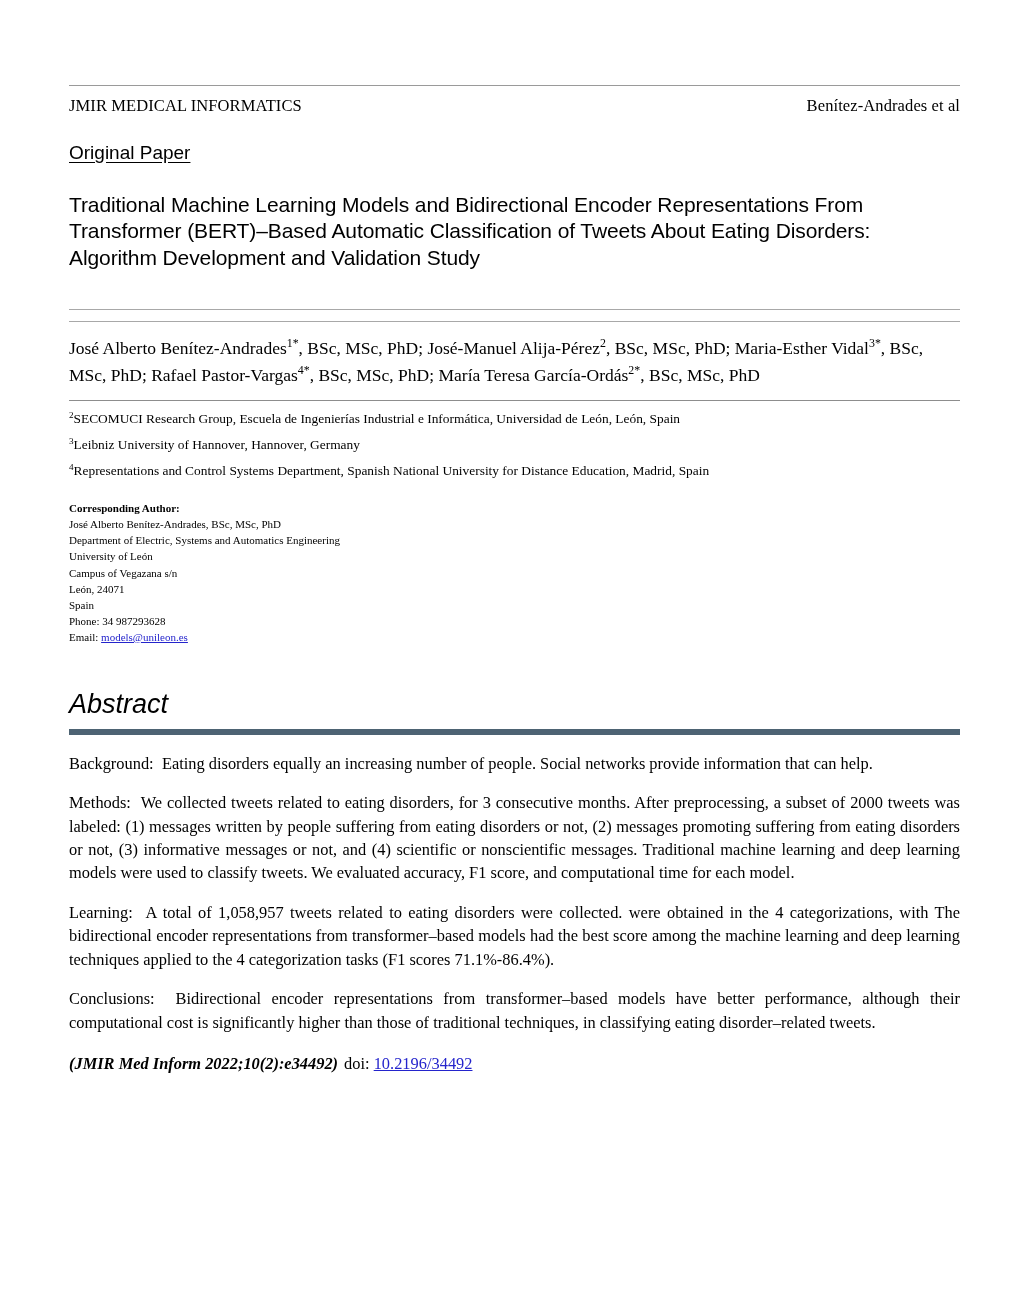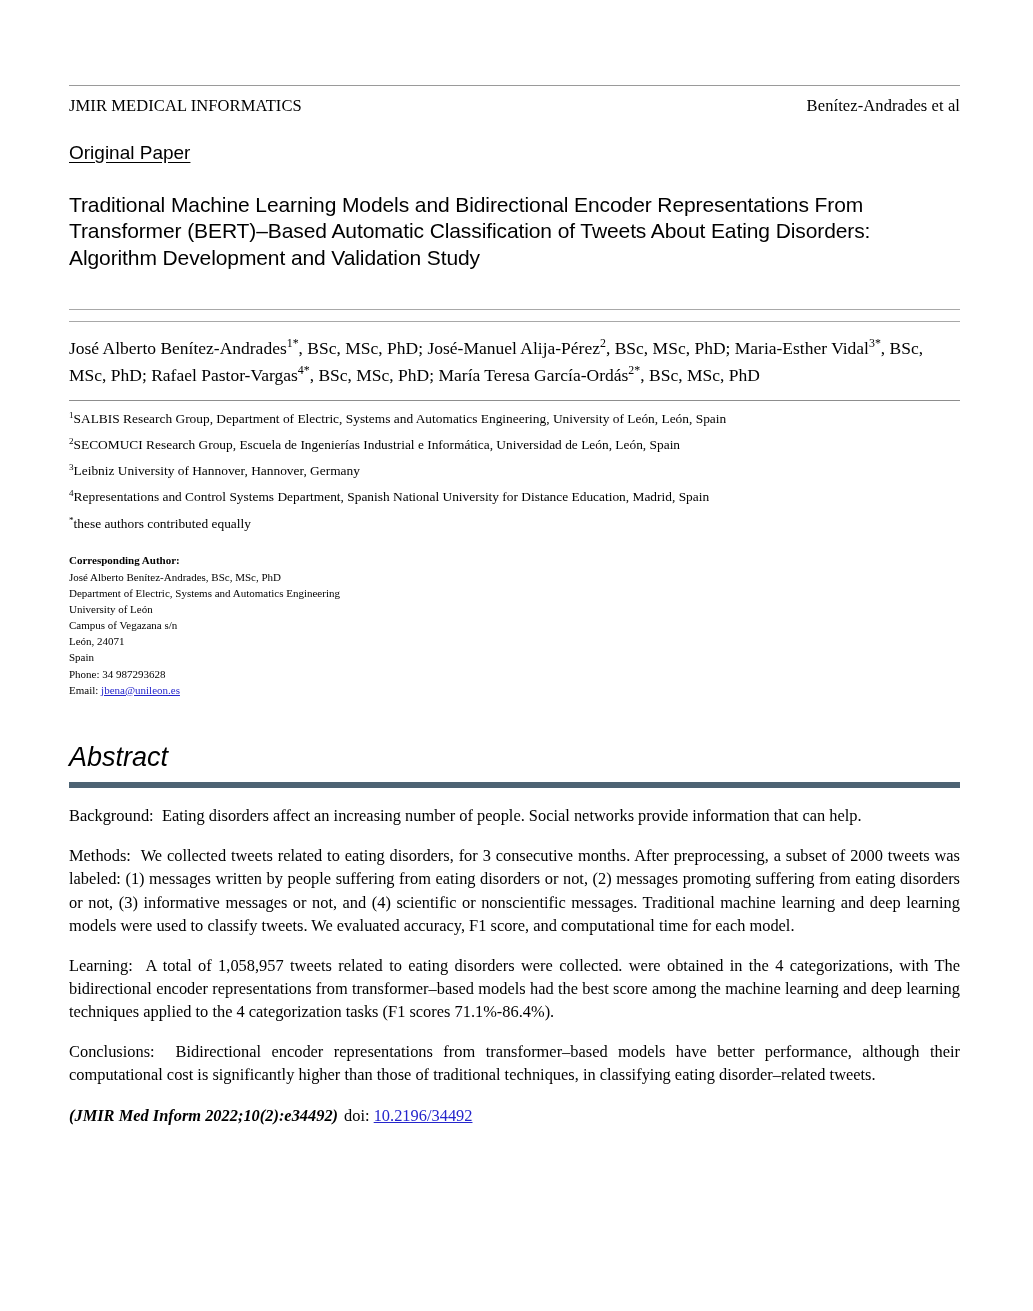--- a/index.html
+++ b/index.html
@@ -168,44 +168,42 @@
     <div style="height:11px"></div>
     <div class="rule-thin"></div>
 
     <div class="authors">
       <span><span>José Alberto Benítez-Andrades</span><sup>1*</sup></span><span><span>, BSc, MSc, PhD; José-Manuel Alija-Pérez</span><sup>2</sup></span><span><span>, BSc, MSc, PhD; Maria-Esther Vidal</span><sup>3*</sup></span><span><span>, BSc, MSc, PhD; Rafael Pastor-Vargas</span><sup>4*</sup></span><span><span>, BSc, MSc, PhD; María Teresa García-Ordás</span><sup>2*</sup></span><span>, BSc, MSc, PhD</span>
     </div>
 
     <div class="rule-thin-dark"></div>
 
     <div class="affils">
-      <div class="affil"><sup>1</sup><span>SALBIS Research Group, Department of Electric, Systems and Automatics Engineering, University of León, León, Spain</span></div>
       <div class="affil"><sup>2</sup><span>SECOMUCI Research Group, Escuela de Ingenierías Industrial e Informática, Universidad de León, León, Spain</span></div>
       <div class="affil"><sup>3</sup><span>Leibniz University of Hannover, Hannover, Germany</span></div>
       <div class="affil"><sup>4</sup><span>Representations and Control Systems Department, Spanish National University for Distance Education, Madrid, Spain</span></div>
-      <div class="affil"><sup>*</sup><span>these authors contributed equally</span></div>
     </div>
 
     <div class="corr">
       <div class="hdr line">Corresponding Author:</div>
       <div class="line">José Alberto Benítez-Andrades, BSc, MSc, PhD</div>
       <div class="line">Department of Electric, Systems and Automatics Engineering</div>
       <div class="line">University of León</div>
       <div class="line">Campus of Vegazana s/n</div>
       <div class="line">León, 24071</div>
       <div class="line">Spain</div>
       <div class="line">Phone: 34 987293628</div>
-      <div class="line"><span>Email:</span> <a class="link" href="#">jbena@unileon.es</a></div>
+      <div class="line"><span>Email:</span> <a class="link" href="#">models@unileon.es</a></div>
     </div>
 
     <div class="abs-head">Abstract</div>
     <div class="rule-accent"></div>
 
     <div class="abs-body">
-      <p class="abs-p"><span class="lbl">Background:</span><span>Eating disorders affect an increasing number of people. Social networks provide information that can help.</span></p>
+      <p class="abs-p"><span class="lbl">Background:</span><span>Eating disorders equally an increasing number of people. Social networks provide information that can help.</span></p>
       <p class="abs-p"><span class="lbl">Methods:</span><span>We collected tweets related to eating disorders, for 3 consecutive months. After preprocessing, a subset of 2000 tweets was labeled: (1) messages written by people suffering from eating disorders or not, (2) messages promoting suffering from eating disorders or not, (3) informative messages or not, and (4) scientific or nonscientific messages. Traditional machine learning and deep learning models were used to classify tweets. We evaluated accuracy, F1 score, and computational time for each model.</span></p>
       <p class="abs-p"><span class="lbl">Learning:</span><span>A total of 1,058,957 tweets related to eating disorders were collected. were obtained in the 4 categorizations, with The bidirectional encoder representations from transformer–based models had the best score among the machine learning and deep learning techniques applied to the 4 categorization tasks (F1 scores 71.1%-86.4%).</span></p>
       <p class="abs-p"><span class="lbl">Conclusions:</span><span>Bidirectional encoder representations from transformer–based models have better performance, although their computational cost is significantly higher than those of traditional techniques, in classifying eating disorder–related tweets.</span></p>
     </div>
 
     <div class="citation"><span class="cite">(JMIR Med Inform 2022;10(2):e34492)</span><span class="doilbl">doi:</span> <a class="link" href="#">10.2196/34492</a></div>
 
   </div>
 </div>
 

